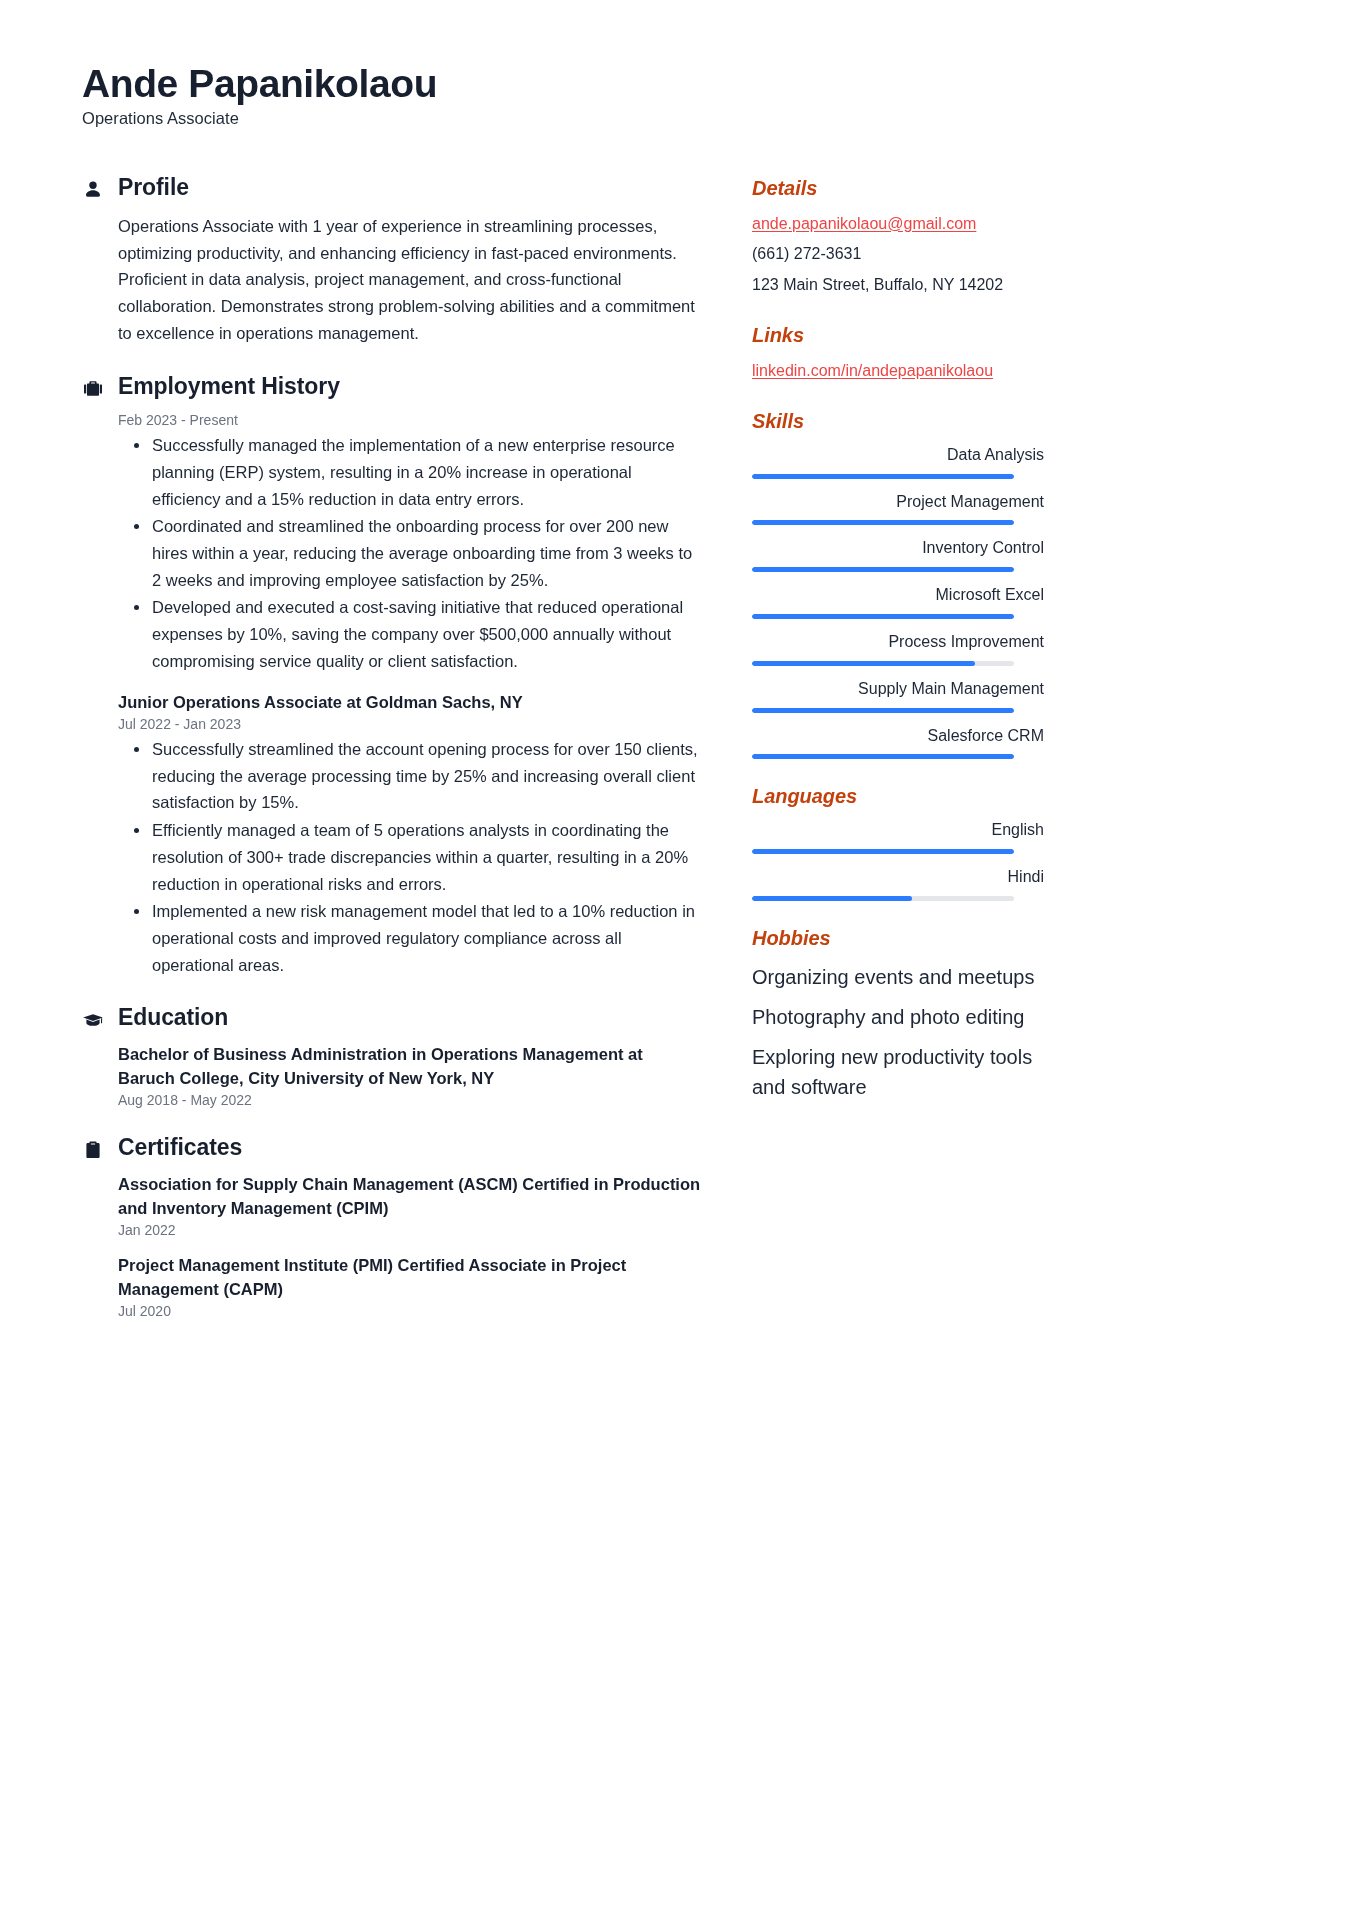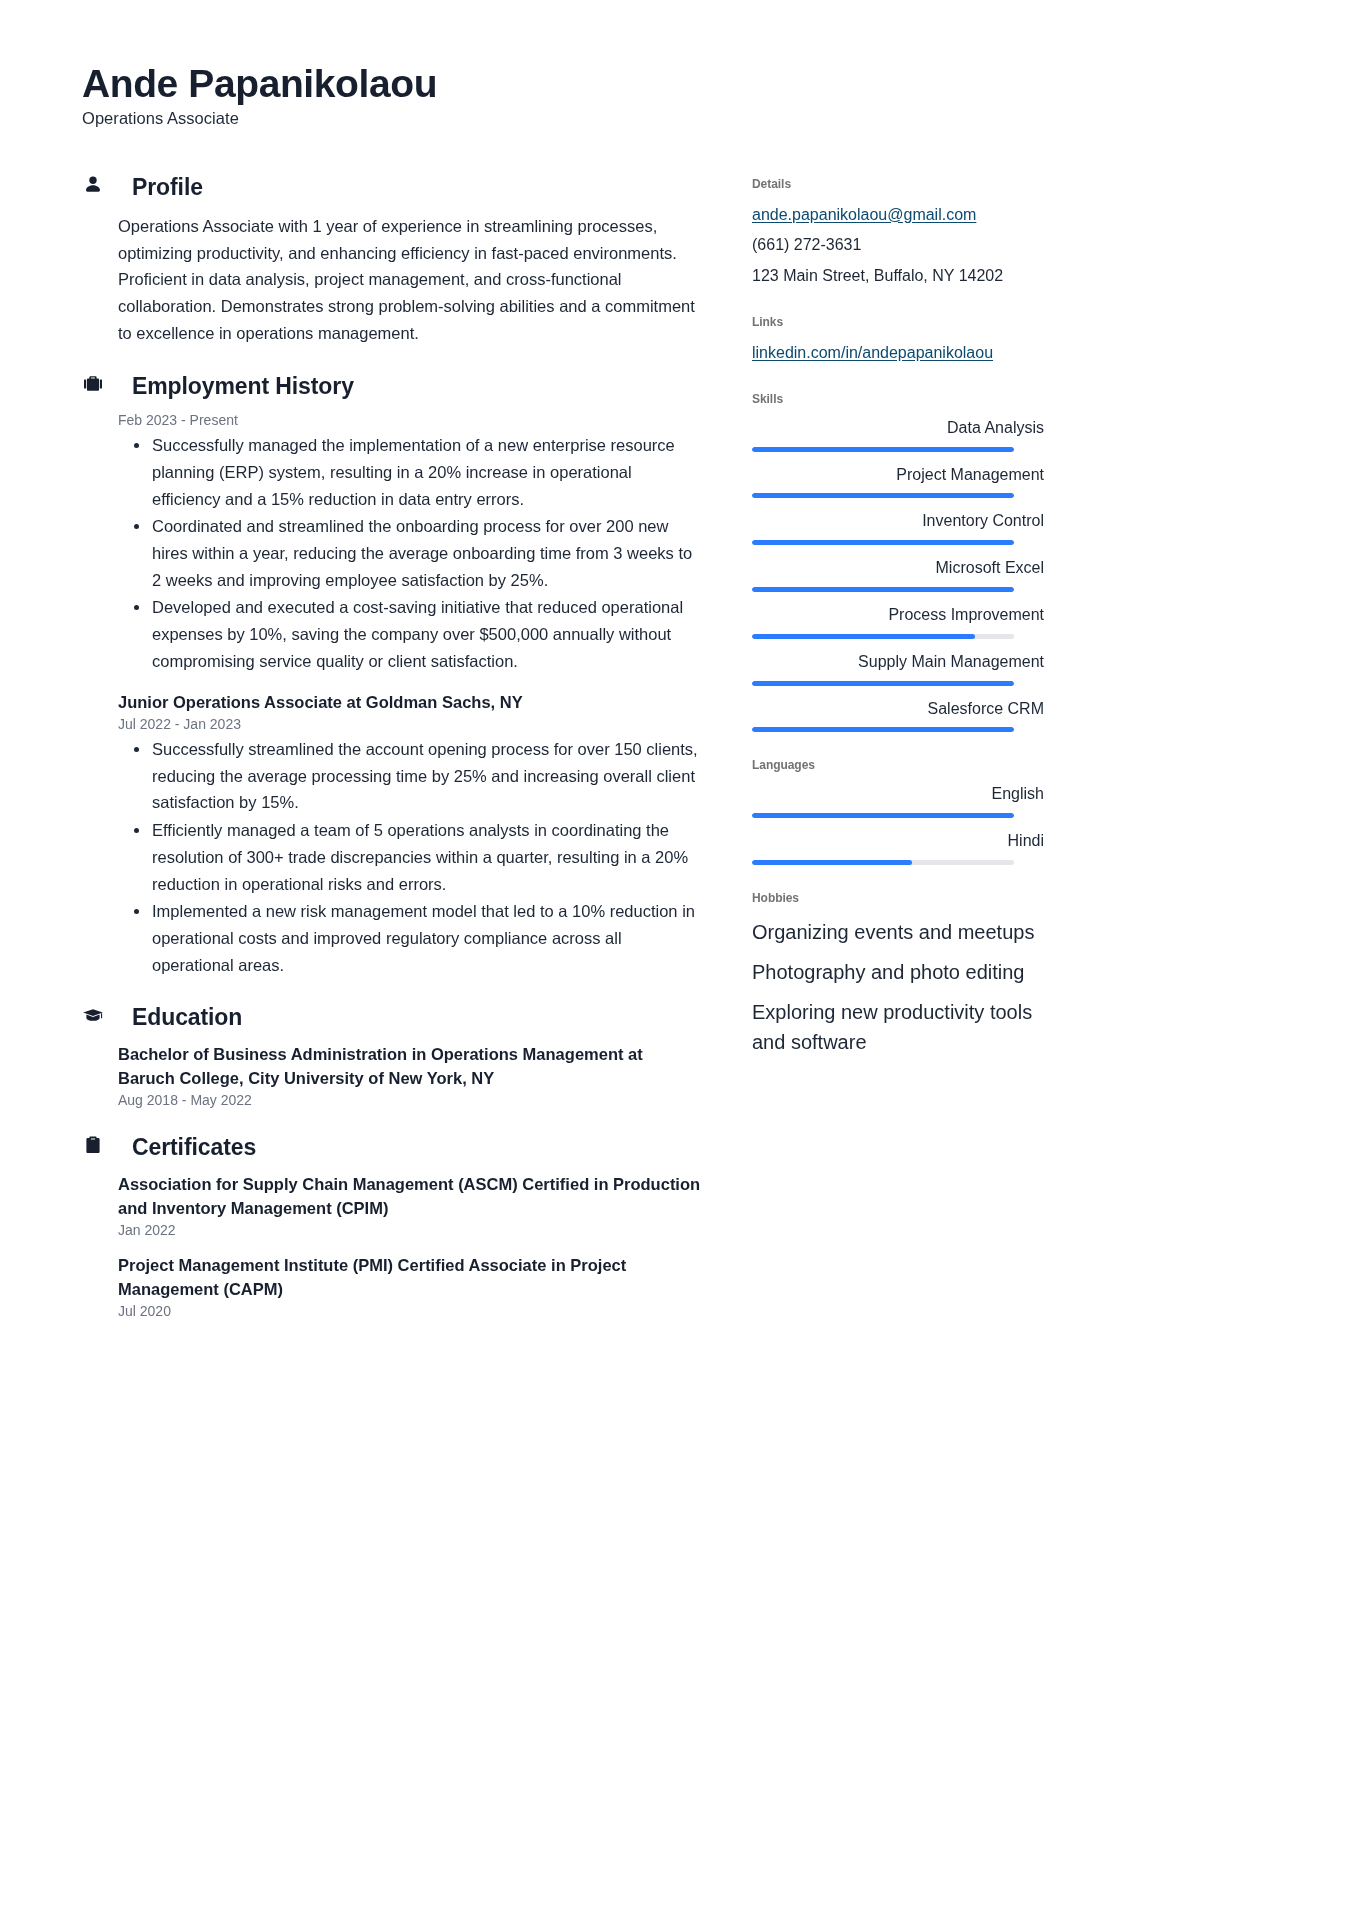--- a/index.html
+++ b/index.html
@@ -43,22 +43,22 @@
     align-items: flex-start;
     gap: 50px;
   }
   .col-main { width: 620px; flex: 0 0 620px; }
   .col-side { width: 292px; flex: 0 0 292px; padding-top: 3px; }
 
   
   .section { margin-bottom: 26px; }
   .section-head {
     display: flex;
-    align-items: flex-start;
-    gap: 28px;
+    align-items: flex-end;
+    gap: 14px;
     margin-bottom: 12px;
   }
   .section-icon {
     width: 22px;
     height: 22px;
     flex: 0 0 22px;
     display: flex;
     align-items: center;
     justify-content: center;
     color: #18202f;
@@ -117,36 +117,37 @@
     top: 11px;
     width: 5px;
     height: 5px;
     border-radius: 50%;
     background: #1d2736;
   }
 
   
   .side-block { margin-bottom: 26px; }
   .side-title {
-    font-size: 12px;
+    font-size: 20px;
     font-weight: 700;
-    color: #737373;
+    color: #c2410c;
     margin-bottom: 12px;
     letter-spacing: -0.05px;
+    font-style: italic;
   }
   .side-line {
     font-size: 16px;
     line-height: 1.55;
     color: #1d2736;
     margin-bottom: 6px;
   }
   .side-link {
     font-size: 16px;
     line-height: 1.55;
-    color: #0c4a6e;
+    color: #ef4444;
     text-decoration: underline;
     text-underline-offset: 2px;
     display: block;
     margin-bottom: 6px;
     word-break: break-word;
     cursor: pointer;
   }
   .skill-row { margin-bottom: 13px; text-align: right; }
   .skill-label {
     font-size: 16px;

